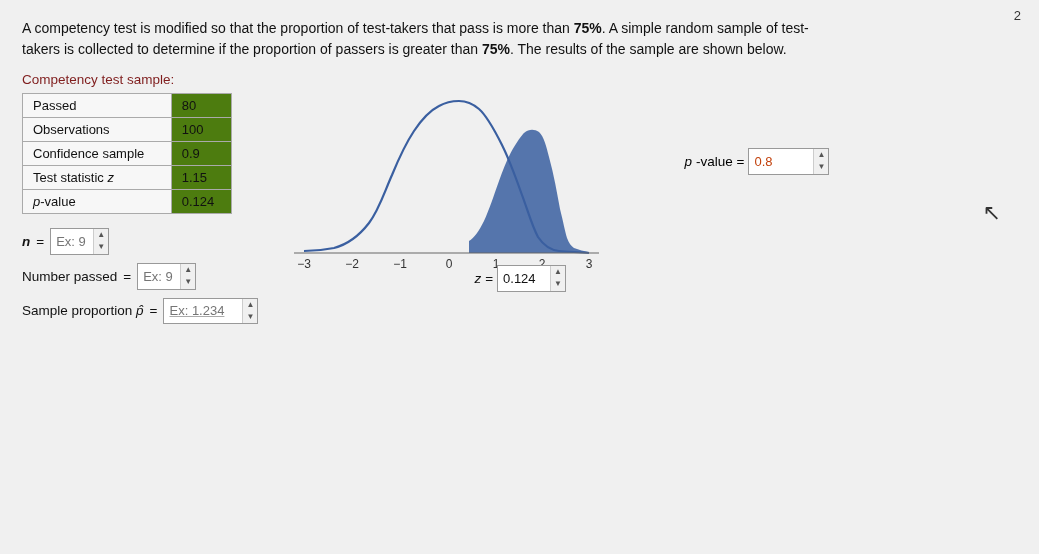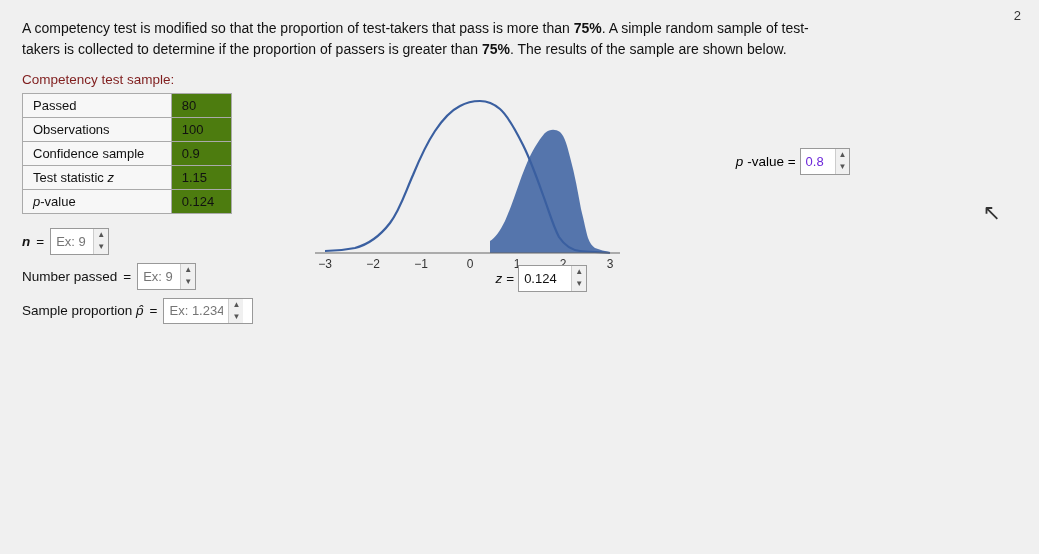--- a/index.html
+++ b/index.html
@@ -40,21 +40,21 @@
     .section-title {
       font-size: 13.5px;
       font-weight: normal;
       color: #7f1d1d;
       margin-bottom: 6px;
     }
     .content-area {
       display: flex;
       flex-direction: row;
       align-items: flex-start;
-      gap: 42px;
+      gap: 16px;
     }
     
     .data-table {
       border-collapse: collapse;
       font-size: 13px;
       min-width: 210px;
     }
     .data-table td {
       border: 1px solid #aaa;
       padding: 4px 10px;
@@ -194,21 +194,21 @@
               <span>▲</span>
               <span>▼</span>
             </div>
           </div>
         </div>
 
         <div class="bottom-row">
           <span>Sample proportion <span style="font-style:italic;">p̂</span></span>
           <span class="eq">=</span>
           <div class="input-with-spinner" style="min-width:90px;">
-            <input type="text" style="width: 64px;" placeholder="Ex: 1.234">
+            <input type="text" style="width: 78px; text-decoration: underline;" placeholder="Ex: 1.234">
             <div class="spin-btns">
               <span>▲</span>
               <span>▼</span>
             </div>
           </div>
         </div>
       </div>
     </div>
 
     <div style="position:relative; margin-left: 10px;">
@@ -268,21 +268,21 @@
             <span>▲</span>
             <span>▼</span>
           </div>
         </div>
       </div>
 
       <div style="position:absolute; top:55px; right:-225px; display:flex; align-items:center; gap:4px; font-size:13.5px; white-space:nowrap;">
         <span style="font-style:italic;">p</span>
         <span>-value =</span>
         <div class="input-with-spinner">
-          <input type="text" value="0.8" style="width: 34px; color: #6d28d9;">
+          <input type="text" value="0.8" style="width: 64px; color: #c2410c;">
           <div class="spin-btns">
             <span>▲</span>
             <span>▼</span>
           </div>
         </div>
       </div>
     </div>
   </div>
 
   <div class="cursor-arrow" style="position:absolute; right:38px; top:200px; font-size:22px; color:#333;">↖</div>

